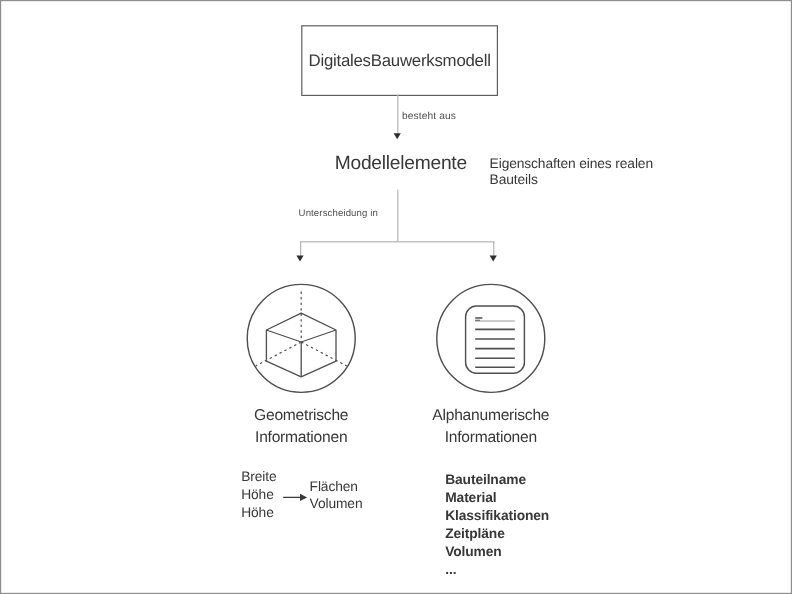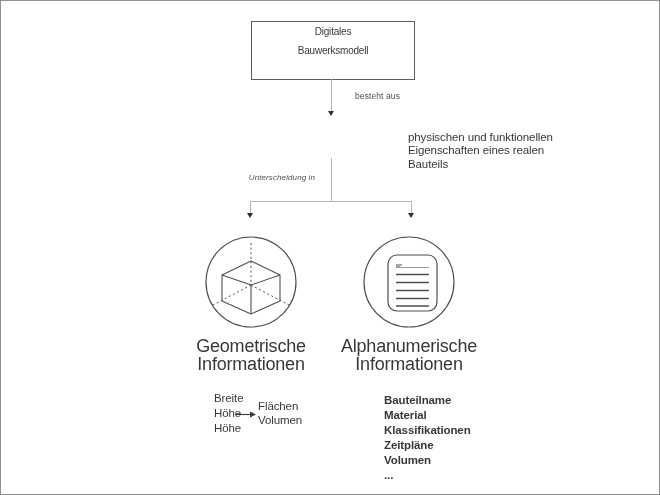--- a/index.html
+++ b/index.html
@@ -12,22 +12,22 @@
     font-family:"Liberation Sans","DejaVu Sans",sans-serif;
     color:#383838;
     overflow:hidden;
   }
   .abs { position:absolute; }
 
   
   .root-box {
     left:250px; top:20px; width:162px; height:57px;
     border:1.5px solid #5e5e5e;
-    display:flex; flex-direction:column; align-items:center; 
-    font-size:10px; line-height:19px; text-align:center;
+    display:flex; align-items:center; justify-content:center;
+    font-size:14px; line-height:19px; text-align:center;
     letter-spacing:-0.2px;
   }
 
   
   .line { background:#b5b5b5; }
   .v-line { width:1px; }
   .h-line { height:1px; }
 
   
   .arrow-down {
@@ -44,50 +44,50 @@
     text-align:center; font-size:16px; letter-spacing:-0.2px;
   }
 
   .definition {
     left:407px; top:130px; width:165px;
     font-size:11.5px; line-height:13.4px; letter-spacing:-0.1px;
   }
 
   .branch-title {
     top:336px; width:154px; text-align:center;
-    font-size:18px; line-height:18px; letter-spacing:-0.2px;
+    font-size:13px; line-height:18px; letter-spacing:-0.2px;
   }
 
-  .small-list { font-size:11.5px; line-height:14.9px; letter-spacing:-0.1px;margin-left:13px; }
+  .small-list { font-size:11.5px; line-height:14.9px; letter-spacing:-0.1px; }
   .derived-list { font-size:11.5px; line-height:13.8px; letter-spacing:-0.1px; }
 
   svg { display:block; }
 </style>
 </head>
 <body>
 
 <div class="frame">
 
   <div class="abs root-box">
     <span>Digitales</span>
     <span>Bauwerksmodell</span>
   </div>
 
   <div class="abs line v-line" style="left:330px; top:78px; height:33px;"></div>
   <div class="abs arrow-down" style="left:327px; top:110px;"></div>
-  <div class="abs edge-label" style="left:354px; top:90px;">besteht aus</div>
+  <div class="abs edge-label" style="left:334px; top:90px;">besteht aus</div>
 
+  <div class="abs center-node">Modellelemente</div>
 
   <div class="abs definition">
-    <div>physischen und funktionellen</div>
     <div>Eigenschaften eines realen</div>
     <div>Bauteils</div>
   </div>
 
-  <div class="abs edge-label" style="left:236px; top:172px; width:78px; text-align:right; font-size:8px;font-style:italic;">Unterscheidung in</div>
+  <div class="abs edge-label" style="left:236px; top:172px; width:78px; text-align:right; font-size:8px;">Unterscheidung in</div>
 
   <div class="abs line v-line" style="left:330px; top:157px; height:43px;"></div>
   <div class="abs line h-line" style="left:249px; top:200px; width:162px;"></div>
   <div class="abs line v-line" style="left:249px; top:200px; height:13px;"></div>
   <div class="abs line v-line" style="left:410px; top:200px; height:13px;"></div>
   <div class="abs arrow-down" style="left:246px; top:212px;"></div>
   <div class="abs arrow-down" style="left:407px; top:212px;"></div>
 
   <svg class="abs" style="left:204px; top:235px;" width="92" height="92" viewBox="0 0 92 92">
     <circle cx="46" cy="46" r="45" fill="none" stroke="#4f4f4f" stroke-width="1.2"></circle>

